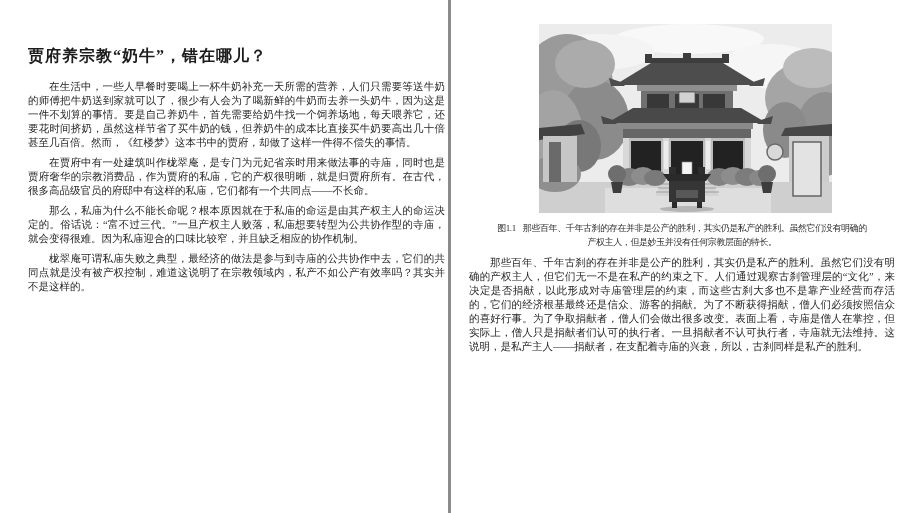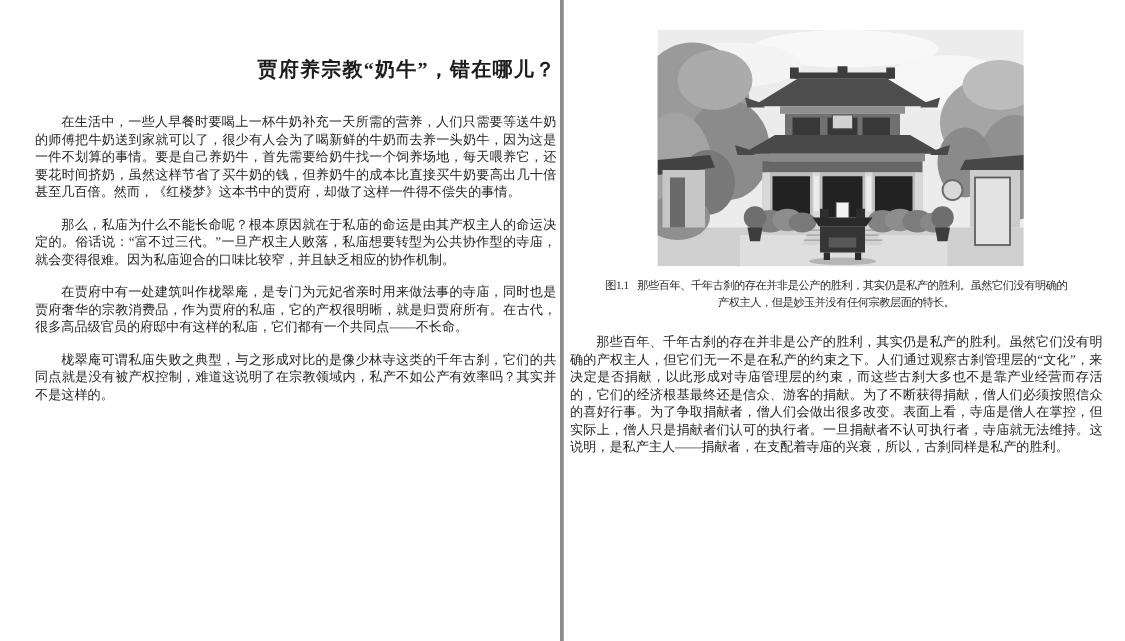--- a/index.html
+++ b/index.html
@@ -15,35 +15,35 @@
     color: #242424;
     font-family: "Liberation Serif", "DejaVu Serif", serif;
   }
   .spine {
     position: absolute;
     left: 448px; top: 0;
     width: 3px; height: 513px;
     background: #8b8b8b;
   }
   .left-page  { position: absolute; left: 28px;  top: 0; width: 417px; height: 513px; }
-  .right-page { position: absolute; left: 456px; top: 0; width: 426px; height: 513px; text-decoration: underline; }
+  .right-page { position: absolute; left: 469px; top: 0; width: 426px; height: 513px; text-decoration: underline; }
 
   .title {
     position: absolute; top: 46px; left: 0;
     width: 100%;
-    text-align: right;
+    text-align: left;
     font-size: 16px;
     font-weight: bold;
     letter-spacing: 1px;
     color: #1c1c1c;
   }
   .left-body  { position: absolute; top: 80px;  left: 0; width: 417px; }
   .right-body { position: absolute; top: 256px; left: 0; width: 426px; }
   p.body-p {
-    margin: 12px 0 6px 0;
+    margin: 0 0 6px 0;
     font-size: 10.5px;
     line-height: 14px;
     text-align: justify;
     text-indent: 2em;
     color: #262626;
   }
   .photo {
     position: absolute; left: 70px; top: 24px;
     width: 293px; height: 189px;
     line-height: 0;
@@ -64,23 +64,23 @@
 <body>
 
 <div class="spread">
 
   <div class="spine"></div>
 
   <div class="left-page">
     <div class="title">贾府养宗教“奶牛”，错在哪儿？</div>
     <div class="left-body">
       <p class="body-p">在生活中，一些人早餐时要喝上一杯牛奶补充一天所需的营养，人们只需要等送牛奶的师傅把牛奶送到家就可以了，很少有人会为了喝新鲜的牛奶而去养一头奶牛，因为这是一件不划算的事情。要是自己养奶牛，首先需要给奶牛找一个饲养场地，每天喂养它，还要花时间挤奶，虽然这样节省了买牛奶的钱，但养奶牛的成本比直接买牛奶要高出几十倍甚至几百倍。然而，《红楼梦》这本书中的贾府，却做了这样一件得不偿失的事情。</p>
+      <p class="body-p">在贾府中有一处建筑叫作栊翠庵，是专门为元妃省亲时用来做法事的寺庙，同时也是贾府奢华的宗教消费品，作为贾府的私庙，它的产权很明晰，就是归贾府所有。在古代，很多高品级官员的府邸中有这样的私庙，它们都有一个共同点——不长命。</p>
       <p class="body-p">那么，私庙为什么不能长命呢？根本原因就在于私庙的命运是由其产权主人的命运决定的。俗话说：“富不过三代。”一旦产权主人败落，私庙想要转型为公共协作型的寺庙，就会变得很难。因为私庙迎合的口味比较窄，并且缺乏相应的协作机制。</p>
-      <p class="body-p">在贾府中有一处建筑叫作栊翠庵，是专门为元妃省亲时用来做法事的寺庙，同时也是贾府奢华的宗教消费品，作为贾府的私庙，它的产权很明晰，就是归贾府所有。在古代，很多高品级官员的府邸中有这样的私庙，它们都有一个共同点——不长命。</p>
-      <p class="body-p">栊翠庵可谓私庙失败之典型，与之形成对比的是像少林寺这类的千年古刹，它们的共同点就是没有被产权控制，难道这说明了在宗教领域内，私产不如公产有效率吗？其实并不是这样的。</p>
+      <p class="body-p">栊翠庵可谓私庙失败之典型，最经济的做法是参与到寺庙的公共协作中去，它们的共同点就是没有被产权控制，难道这说明了在宗教领域内，私产不如公产有效率吗？其实并不是这样的。</p>
     </div>
   </div>
 
   <div class="right-page">
 
     <div class="photo">
       <svg width="293" height="189" viewBox="0 0 293 189" xmlns="http://www.w3.org/2000/svg">
         <defs>
           <filter id="soft" x="-2%" y="-2%" width="104%" height="104%">
             <feGaussianBlur stdDeviation="0.45"></feGaussianBlur>

